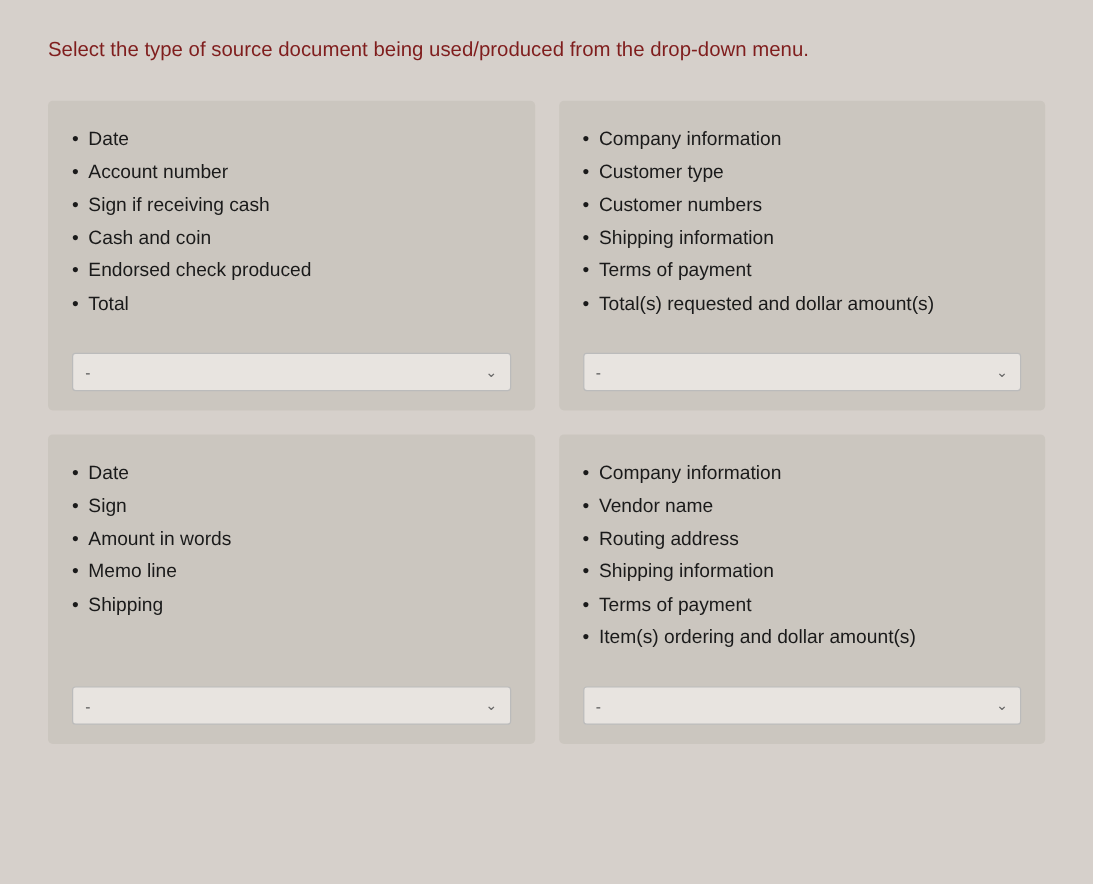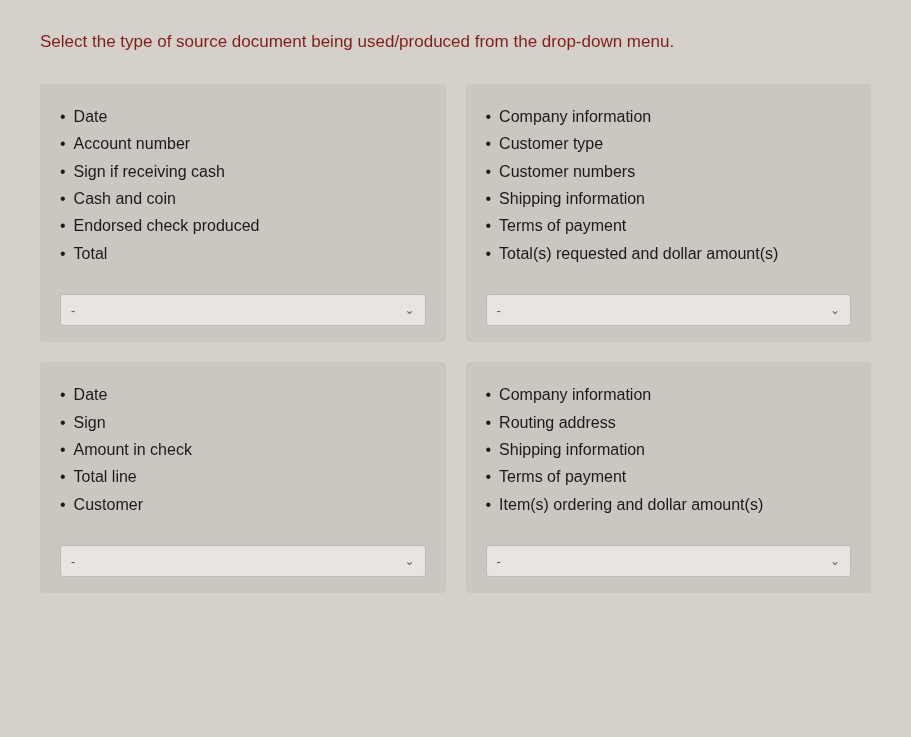--- a/index.html
+++ b/index.html
@@ -117,32 +117,33 @@
       </ul>
       <div class="card-dropdown">
         <span class="card-dropdown-value">-</span>
         <span class="dropdown-arrow">⌄</span>
       </div>
     </div>
     <div class="card">
       <ul class="card-list">
         <li>Date</li>
         <li>Sign</li>
-        <li>Amount in check</li>
-        <li>Total line</li>
-        <li>Customer</li>
+        <li>Amount in words</li>
+        <li>Memo line</li>
+        <li>Shipping</li>
       </ul>
       <div class="card-dropdown">
         <span class="card-dropdown-value">-</span>
         <span class="dropdown-arrow">⌄</span>
       </div>
     </div>
     <div class="card">
       <ul class="card-list">
         <li>Company information</li>
+        <li>Vendor name</li>
         <li>Routing address</li>
         <li>Shipping information</li>
         <li>Terms of payment</li>
         <li>Item(s) ordering and dollar amount(s)</li>
       </ul>
       <div class="card-dropdown">
         <span class="card-dropdown-value">-</span>
         <span class="dropdown-arrow">⌄</span>
       </div>
     </div>

